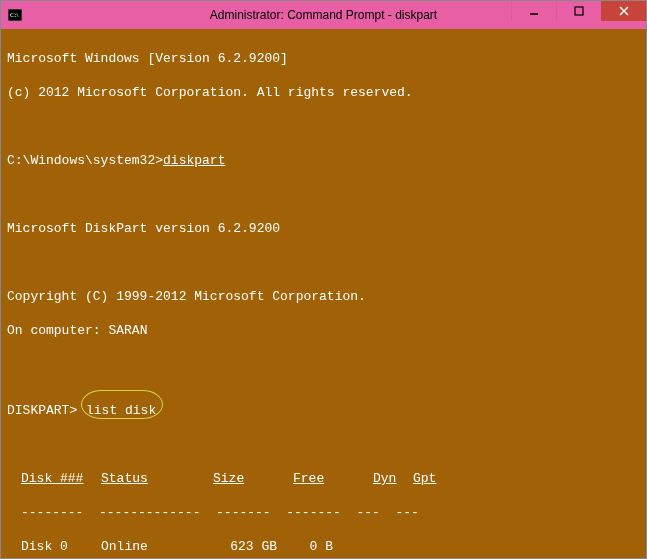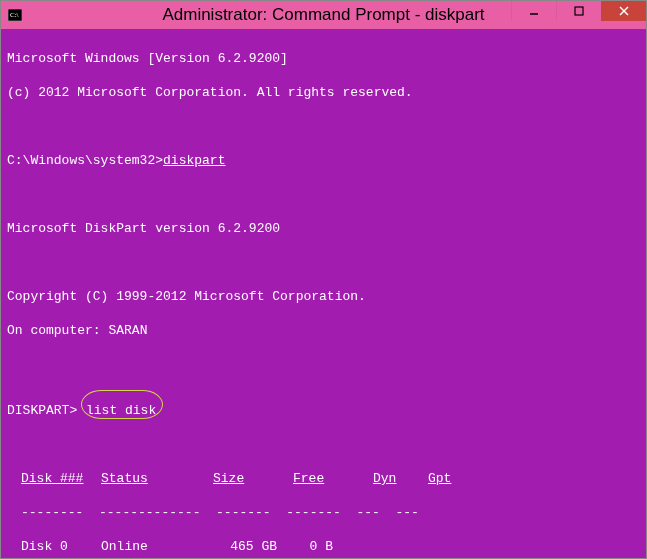--- a/index.html
+++ b/index.html
@@ -31,21 +31,21 @@
     display: inline-flex;
     align-items: center;
     justify-content: center;
   }
   .titlebar-title {
     position: absolute;
     left: 50%;
     transform: translateX(-50%);
     color: #000;
     font-family: "Segoe UI", Tahoma, sans-serif;
-    font-size: 17px;
+    font-size: 12px;
     white-space: nowrap;
   }
   .titlebar-controls {
     margin-left: auto;
     display: flex;
     height: 100%;
   }
   .tbtn {
     width: 45px;
     height: 20px;
@@ -61,21 +61,21 @@
     border-left: 1px solid rgba(0,0,0,0.05);
   }
   .tbtn-close {
     background: #c8443a;
     color: #fff;
     width: 45px;
   }
   .tbtn svg { display: block; }
   .terminal {
     flex: 1;
-    background: #a21caf;
+    background: #a16207;
     color: #fff;
     font-size: 13px;
     line-height: 17px;
     padding: 4px 6px;
     white-space: pre;
     overflow: hidden;
     font-family: Consolas, "Courier New", monospace;
     position: relative;
   }
   .line { white-space: pre; }
@@ -87,21 +87,21 @@
     margin-left: -4px;
     display: inline-block;
     line-height: 15px;
   }
   .headers span { text-decoration: underline; }
   .hdr-disk { width: 80px; display:inline-block; }
   .hdr-status { width: 112px; display:inline-block; }
   .hdr-size { width: 80px; display:inline-block; }
   .hdr-free { width: 80px; display:inline-block; }
   .hdr-dyn { width: 40px; display:inline-block; }
-  .hdr-gpt { width: 40px; display:inline-block;margin-left:15px; }
+  .hdr-gpt { width: 40px; display:inline-block; }
   .tblrow { display: flex; }
   .c-disk { width: 80px; display:inline-block; }
   .c-status { width: 112px; display:inline-block; }
   .c-size { width: 80px; display:inline-block; text-align: right; padding-right: 16px;}
   .c-free { width: 80px; display:inline-block; text-align: right; padding-right: 40px;}
   .indent { padding-left: 14px; }
 </style>
 </head>
 <body>
 
@@ -143,21 +143,21 @@
 <div class="line">&nbsp;</div>
 <div class="line">Microsoft DiskPart version 6.2.9200</div>
 <div class="line">&nbsp;</div>
 <div class="line">Copyright (C) 1999-2012 Microsoft Corporation.</div>
 <div class="line"><span>On computer: </span><span>SARAN</span></div>
 <div class="line">&nbsp;</div>
 <div class="line"><span>DISKPART&gt; </span><span class="circled">list disk</span></div>
 <div class="line">&nbsp;</div>
 <div class="line indent headers"><span class="hdr-disk">Disk ###</span><span class="hdr-status">Status</span><span class="hdr-size">Size</span><span class="hdr-free">Free</span><span class="hdr-dyn">Dyn</span><span class="hdr-gpt">Gpt</span></div>
 <div class="line indent">--------  -------------  -------  -------  ---  ---</div>
-<div class="line indent tblrow"><span class="c-disk">Disk 0</span><span class="c-status">Online</span><span class="c-size">465 GB</span><span class="c-free">0 B</span></div>
+<div class="line indent tblrow"><span class="c-disk">Disk 0</span><span class="c-status">Online</span><span class="c-size">623 GB</span><span class="c-free">0 B</span></div>
 
 
 
 
 
 
 
 
 
 

